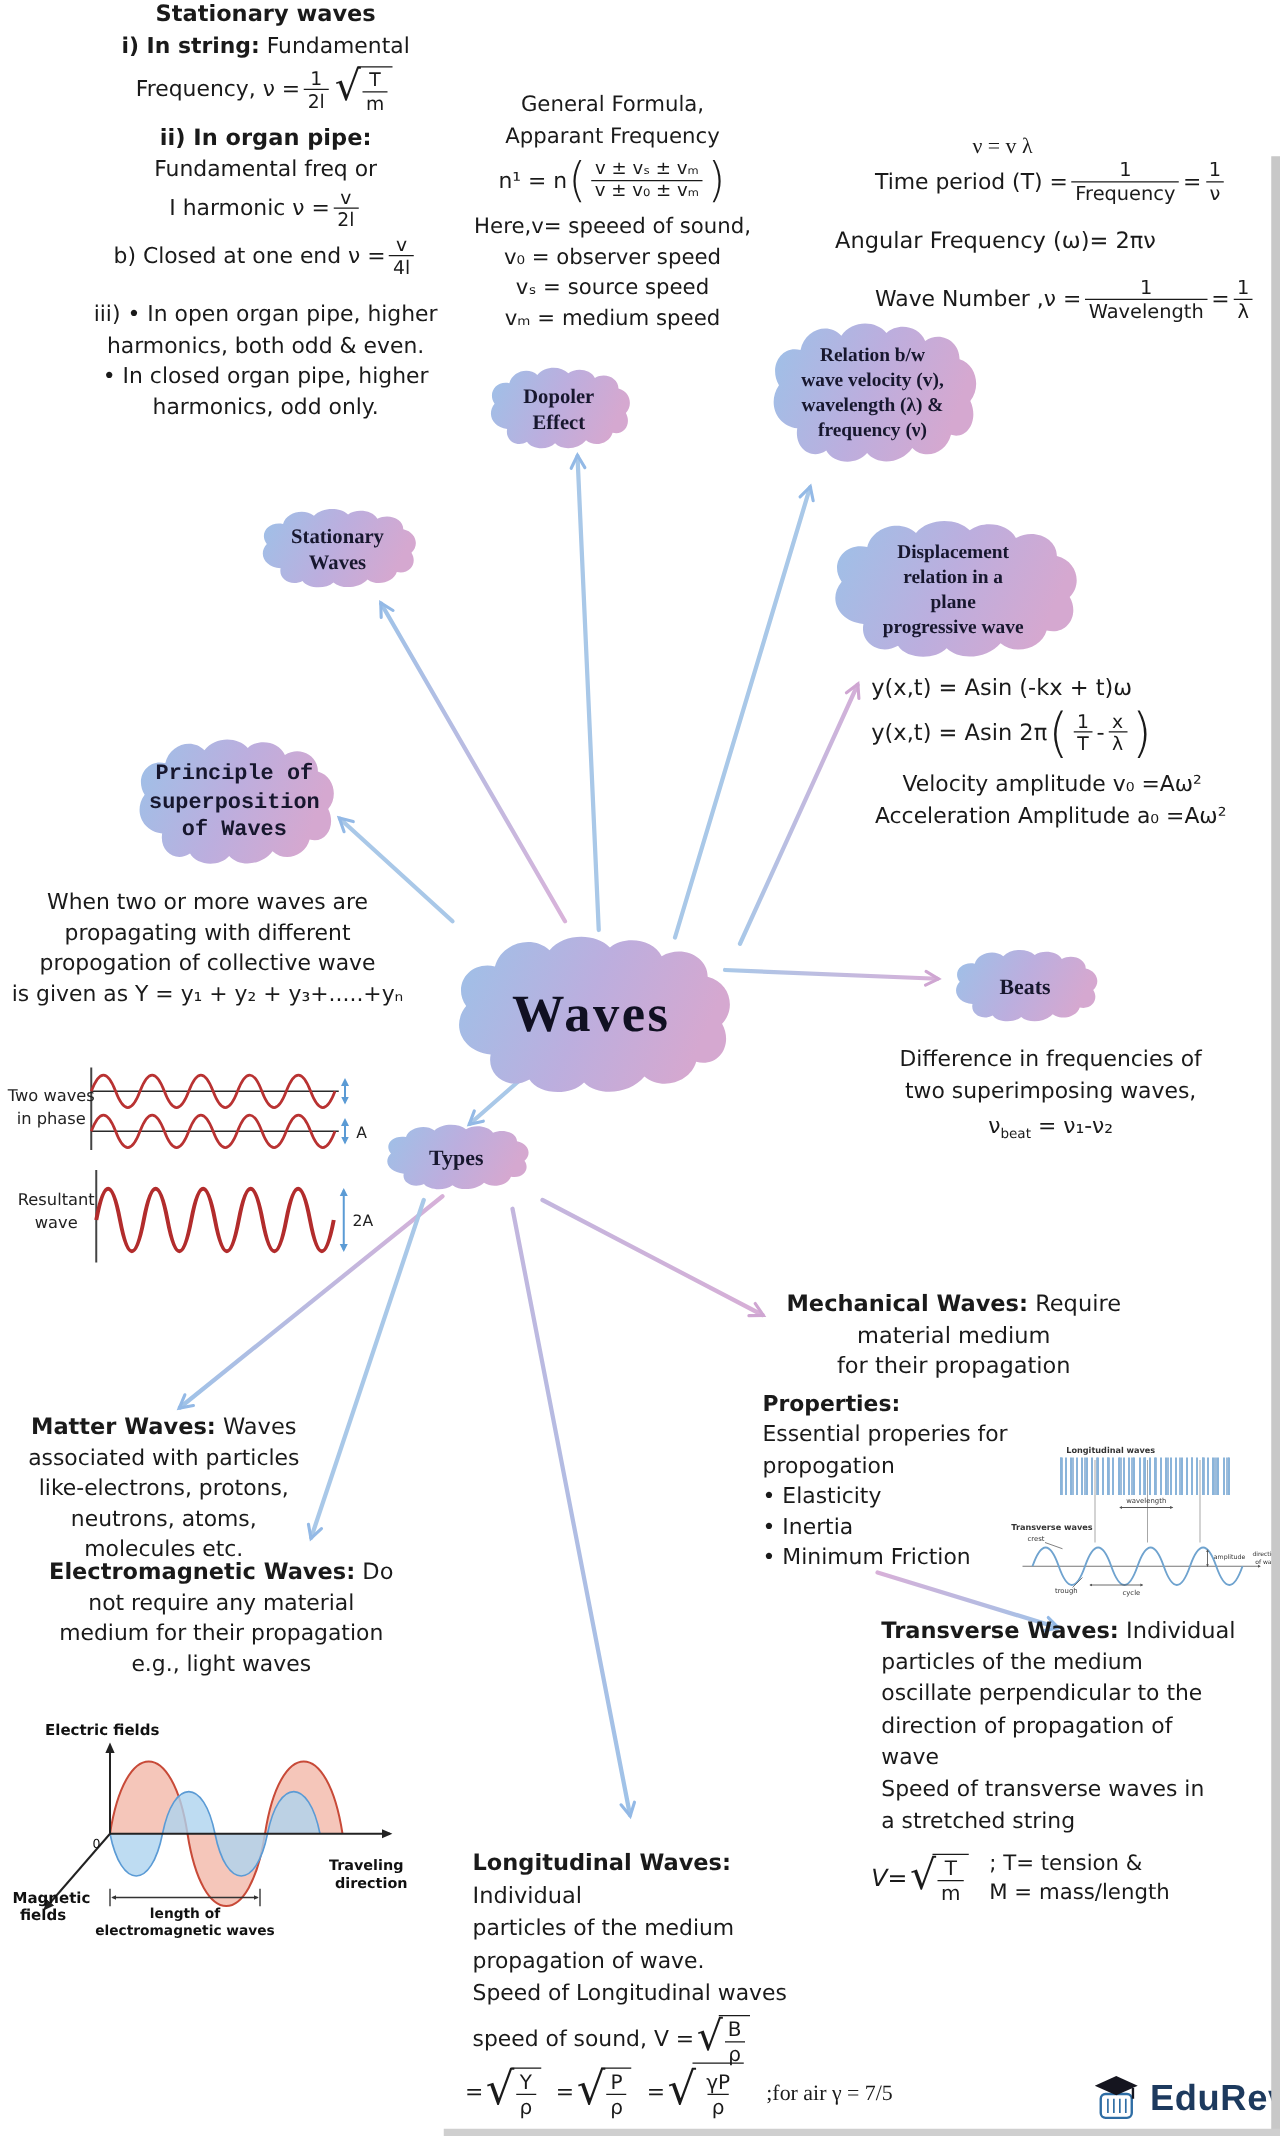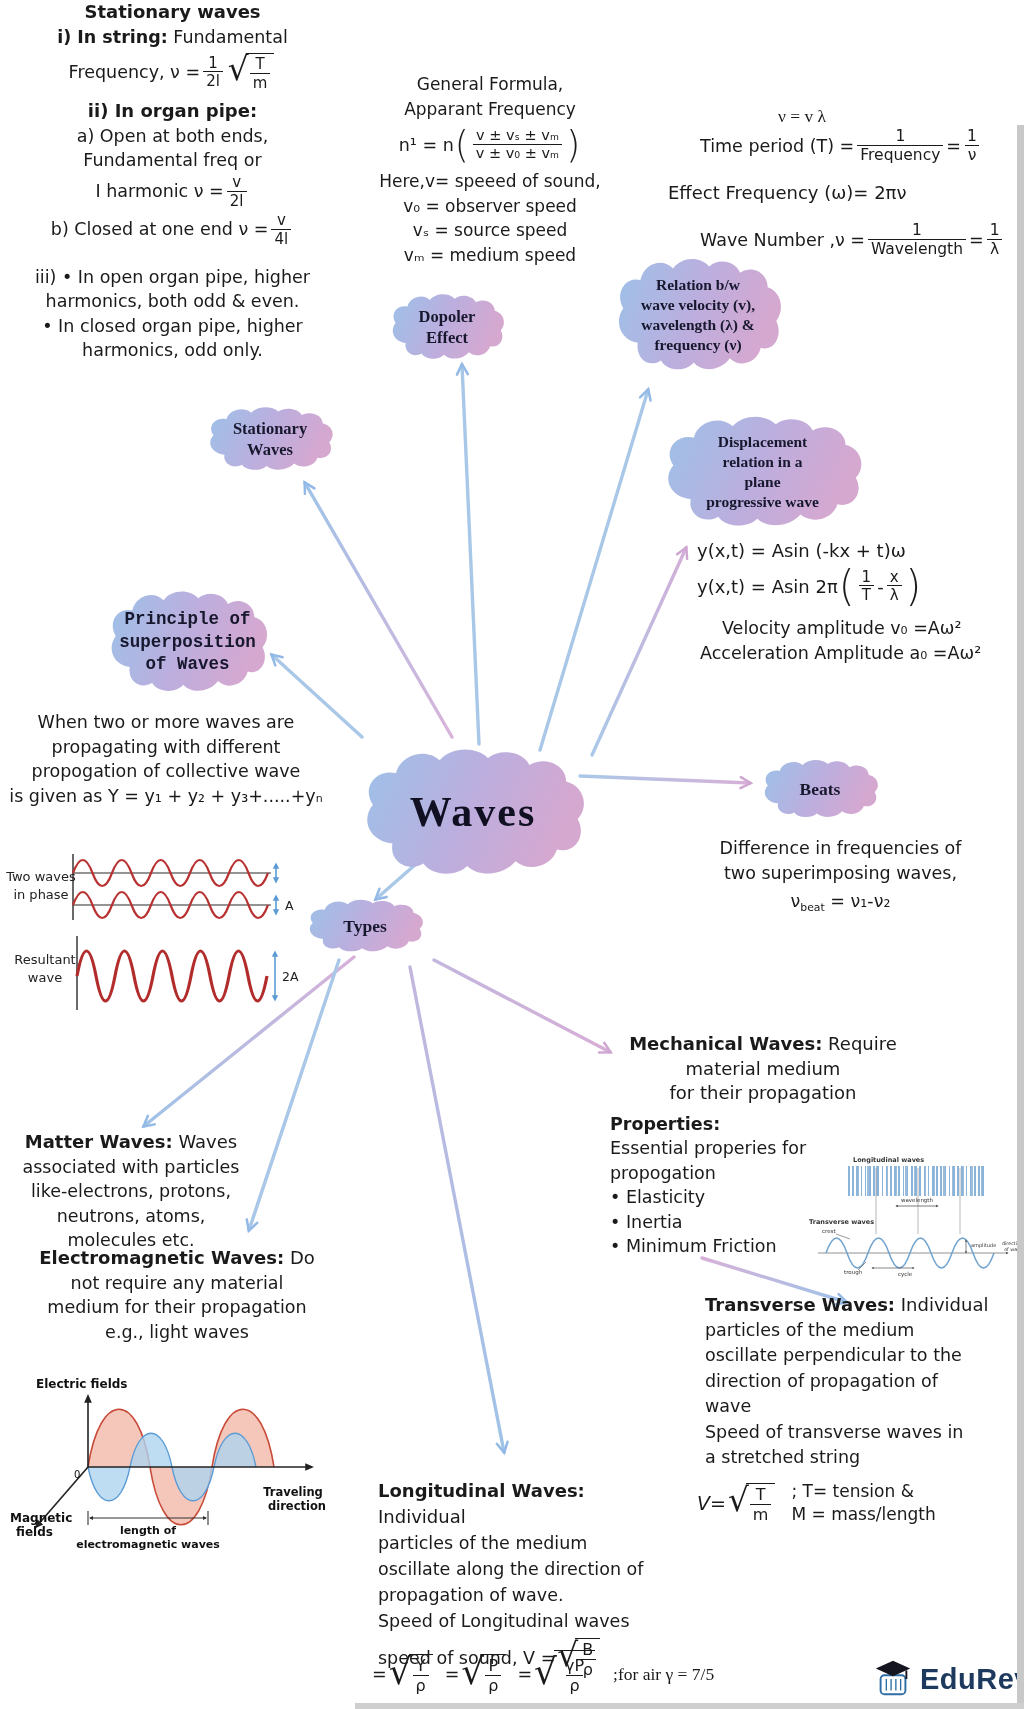--- a/index.html
+++ b/index.html
@@ -95,39 +95,38 @@
       <line x1="580" y1="776" x2="750" y2="783" stroke="url(#gBeats)" marker-end="url(#mp)"></line>
       <line x1="416" y1="864" x2="376" y2="899" stroke="#a9c8e8" marker-end="url(#mb)"></line>
       <line x1="354" y1="957" x2="144" y2="1126" stroke="url(#gMatter)" marker-end="url(#mb)"></line>
       <line x1="339" y1="960" x2="249" y2="1230" stroke="#a9c8e8" marker-end="url(#mb)"></line>
       <line x1="434" y1="960" x2="610" y2="1052" stroke="url(#gMech)" marker-end="url(#mp)"></line>
       <line x1="410" y1="967" x2="504" y2="1452" stroke="url(#gLong)" marker-end="url(#mb)"></line>
       <line x1="702" y1="1258" x2="846" y2="1302" stroke="url(#gTrans)" marker-end="url(#mb)"></line>
     </g>
   </svg>
 
-  <div class="abs ctr" id="stationary-notes" style="left:0;top:62;width:345px;">
+  <div class="abs ctr" id="stationary-notes" style="left:0;top:62;width:345px;padding-left:40px;">
     <div class="ln b" style="font-size:18px">Stationary waves</div>
     <div class="ln"><span class="b">i) In string:</span><span> Fundamental</span></div>
     <div class="frow" style="height:46px">
       <span class="ln">Frequency, ν =</span>
       <span class="frac">
           <span class="fn">1</span>
           <span class="fd">2l</span>
         </span>
       <span class="sqrt">
           <span class="rs">√</span>
           <span class="rb"><span class="frac" style="margin:0">
               <span class="fn">T</span>
               <span class="fd">m</span>
             </span></span>
         </span>
     </div>
     <div class="ln b" style="font-size:18px;margin-top:4px">ii) In organ pipe:</div>
-    <div class="ln">a) Open at both ends,</div>
     <div class="ln">Fundamental freq or</div>
     <div class="frow" style="height:38px">
       <span class="ln">I harmonic ν =</span>
       <span class="frac">
           <span class="fn">v</span>
           <span class="fd">2l</span>
         </span>
     </div>
     <div class="frow" style="height:38px">
       <span class="ln">b) Closed at one end  ν =</span>
@@ -167,21 +166,21 @@
     <span class="frac" style="font-size:15.5px">
         <span class="fn">1</span>
         <span class="fd">Frequency</span>
       </span>
     <span>=</span>
     <span class="frac" style="font-size:15.5px">
         <span class="fn">1</span>
         <span class="fd">ν</span>
       </span>
   </div>
-  <div class="abs" style="left:668px;top:182px;font-size:18px;">Effect Frequency (ω)= 2πν</div>
+  <div class="abs" style="left:668px;top:182px;font-size:18px;">Angular Frequency (ω)= 2πν</div>
   <div class="abs frow" style="left:700px;top:218px;height:44px;font-size:17.5px;">
     <span>Wave Number ,ν =</span>
     <span class="frac" style="font-size:15.5px">
         <span class="fn">1</span>
         <span class="fd">Wavelength</span>
       </span>
     <span>=</span>
     <span class="frac" style="font-size:15.5px">
         <span class="fn">1</span>
         <span class="fd">λ</span>
@@ -428,21 +427,20 @@
     <line x1="200" y1="139" x2="200" y2="153" stroke="#333" stroke-width="1.1"></line>
     <text x="140" y="162" text-anchor="middle" font-size="11" font-weight="bold" fill="#111">length of</text>
     <text x="140" y="176" text-anchor="middle" font-size="11" font-weight="bold" fill="#111">electromagnetic waves</text>
     <text x="285" y="124" text-anchor="middle" font-size="11.5" font-weight="bold" fill="#111">Traveling</text>
     <text x="289" y="138" text-anchor="middle" font-size="11.5" font-weight="bold" fill="#111">direction</text>
   </svg>
 
   <div class="abs" style="left:378px;top:1478px;width:300px;">
     <div class="ln" style="line-height:26px;font-size:18px"><span class="b">Longitudinal Waves:</span><span> Individual</span></div>
     <div class="ln" style="line-height:26px">particles of the medium</div>
-    <div class="ln" style="line-height:26px">oscillate along the direction of</div>
     <div class="ln" style="line-height:26px">propagation of wave.</div>
     <div class="ln" style="line-height:26px">Speed of Longitudinal waves</div>
     <div class="lrow" style="height:48px">
       <span class="ln">speed of sound, V =</span>
       <span class="sqrt">
           <span class="rs">√</span>
           <span class="rb"><span class="frac" style="margin:0;font-size:16px">
               <span class="fn">B</span>
               <span class="fd">ρ</span>
             </span></span>

